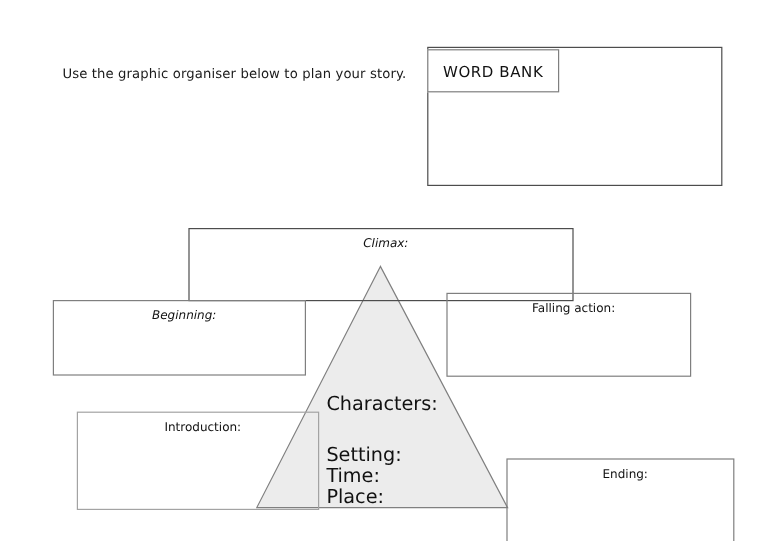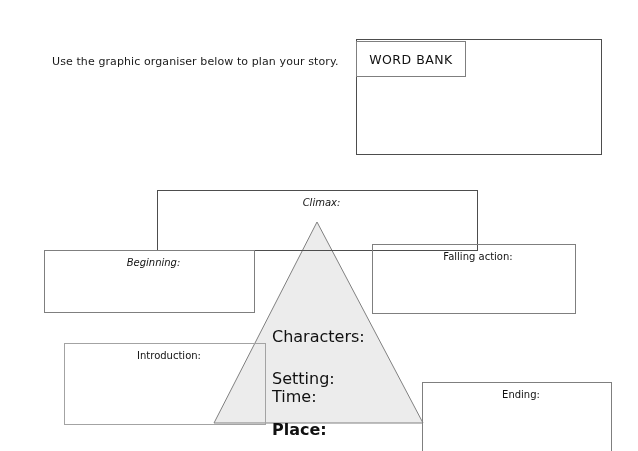--- a/index.html
+++ b/index.html
@@ -30,21 +30,21 @@
   .climax   { left:157px; top:163px; width:321px; height:61px; border:1px solid #4d4d4d;margin-top:27px; }
   .climax .lbl { font-style:italic; }
   .beginning    { left:44px;  top:250px; width:211px; height:63px; border:1px solid #7f7f7f;font-style:italic; }
   .falling      { left:372px; top:244px; width:204px; height:70px; border:1px solid #7f7f7f; }
   .introduction { left:28px;  top:343px; width:202px; height:82px; border:1px solid #a3a3a3;margin-left:36px; }
   .ending       { left:422px; top:340px; width:190px; height:83px; border:1px solid #7f7f7f;margin-top:42px; }
   .tri-label { position:absolute; left:272px; font-size:16px; white-space:nowrap; }
   .tl-characters { top:327px; }
   .tl-setting    { top:369px; }
   .tl-time       { top:387px; }
-  .tl-place      { top:420px;font-weight:bold; }
+  .tl-place      { top:404px; }
 </style>
 </head>
 <body>
 
 <div class="page">
 
   <div class="instruction">Use the graphic organiser below to plan your story.</div>
 
   <svg class="tri-svg" viewBox="0 0 638 451" aria-hidden="true">
     <polygon points="317,222 214,423 423,423" stroke-width="1" fill="#ececec" stroke="#808080"></polygon>

